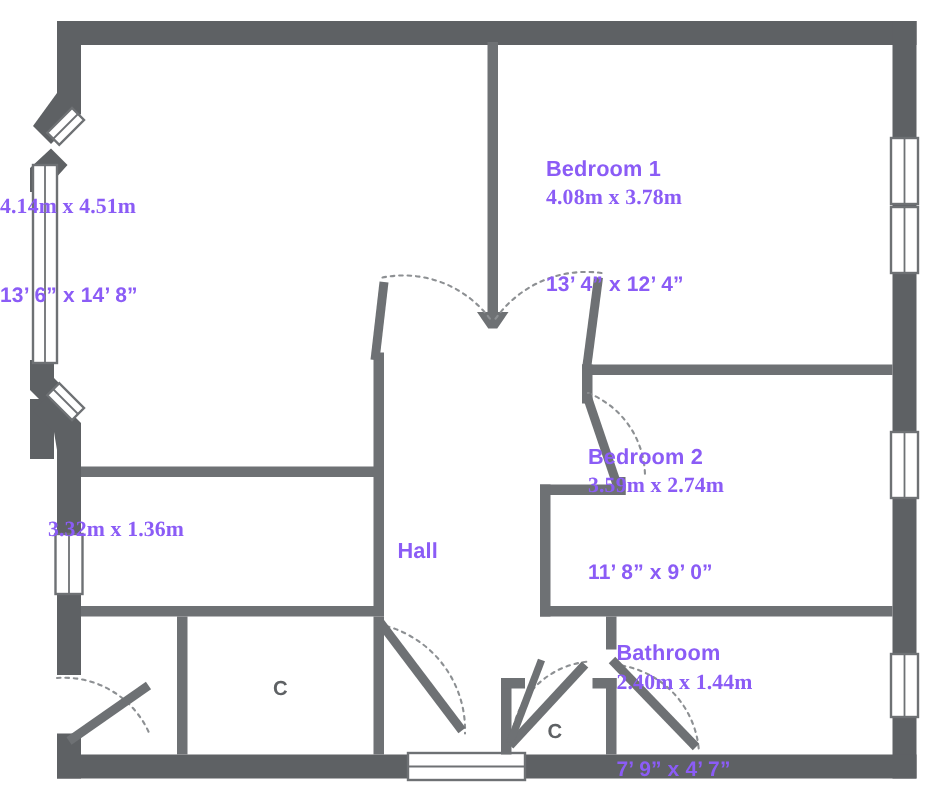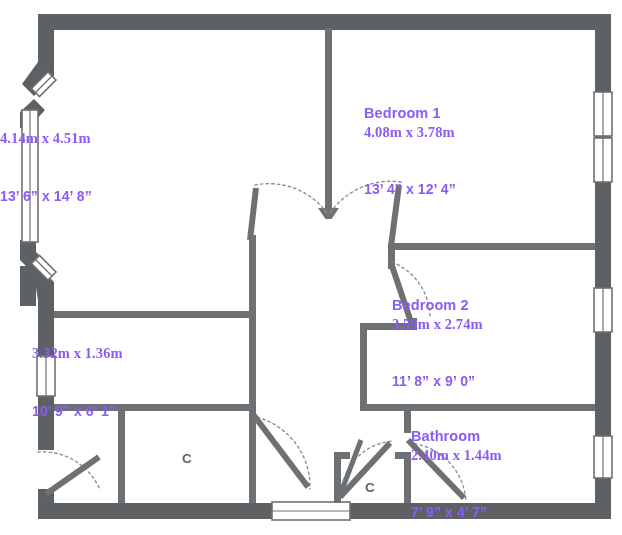--- a/index.html
+++ b/index.html
@@ -241,26 +241,28 @@
   </div>
 
   <div class="room-label" style="left:392px; top:296px; width:240px;">
     <span class="rl-name">Bedroom 2</span>
     <span class="rl-metric">3.59m x 2.74m</span>
     <span class="rl-imperial">11’ 8” x 9’ 0”</span>
   </div>
 
   <div class="room-label" style="left:32px; top:344px; width:240px;">
     <span class="rl-metric">3.32m x 1.36m</span>
-    <span class="rl-imperial">10’ 9” x 6’ 1”</span>
   </div>
 
   <div class="room-label" style="left:411px; top:427px; width:240px;">
     <span class="rl-name">Bathroom</span>
     <span class="rl-metric">2.40m x 1.44m</span>
     <span class="rl-imperial">7’ 9” x 4’ 7”</span>
   </div>
 
+  <div class="room-label simple" style="left:265px; top:359px; width:100px;">
+    <span class="rl-name">Hall</span>
+  </div>
 
   <div class="cupboard-label" style="left:182px; top:451px;">C</div>
   <div class="cupboard-label" style="left:365px; top:480px;">C</div>
 
 </div>
 
 </body></html>

